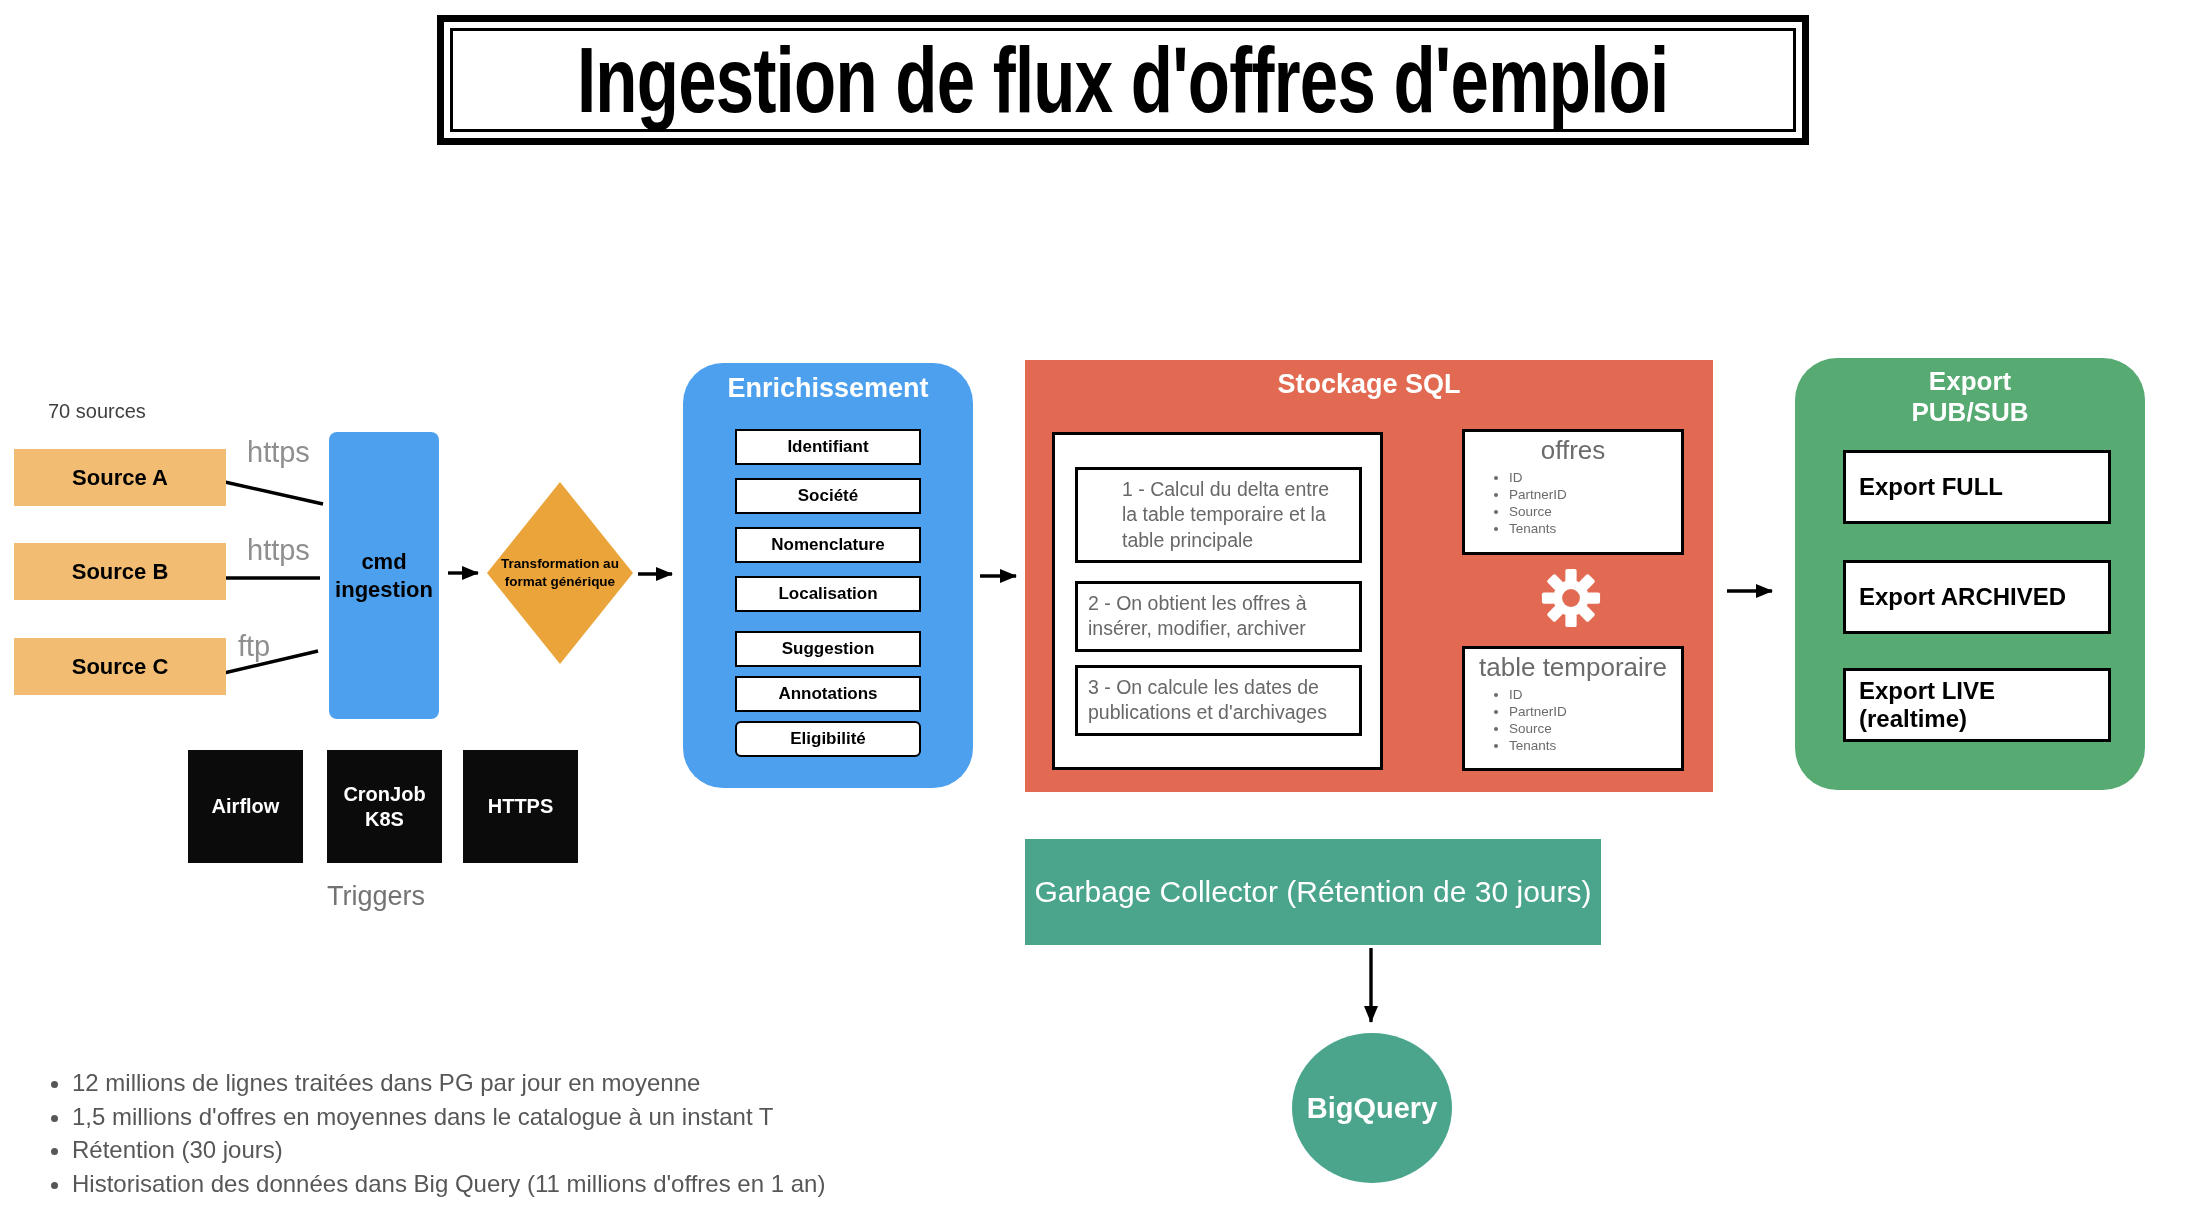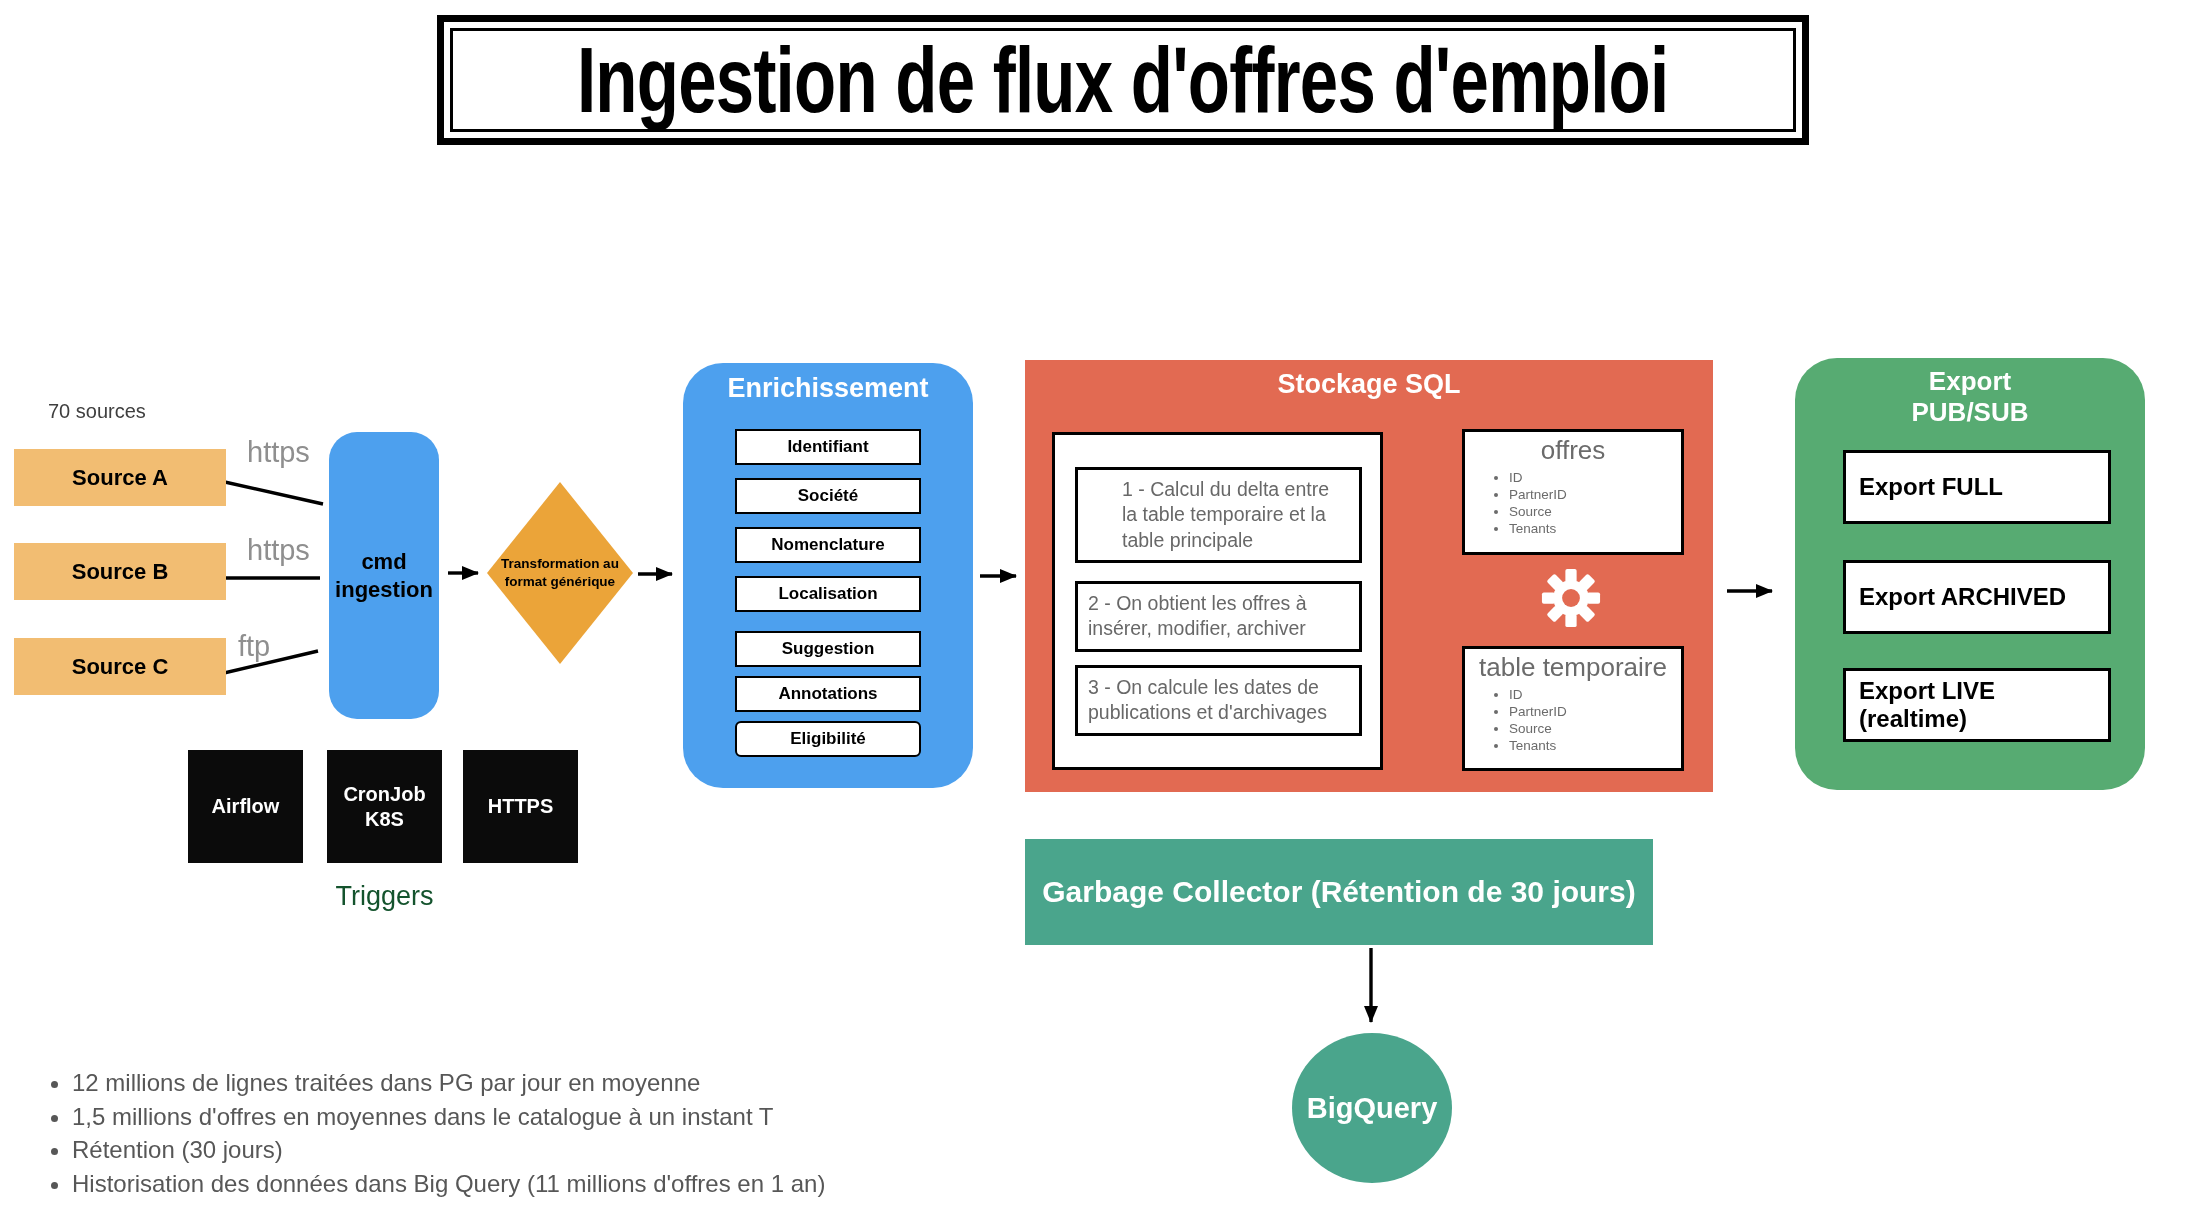--- a/index.html
+++ b/index.html
@@ -14,27 +14,27 @@
   .title-text { font-weight:bold; font-size:92px; letter-spacing:-1px; white-space:nowrap; transform:scaleX(0.75); color:#000; }
 
   
   .count-label { left:48px; top:400px; font-size:20px; color:#3f3f3f; }
   .src-box { left:14px; width:212px; height:57px; background:#F2BD72; font-weight:bold; font-size:22px; color:#000; }
   .src-a { top:449px; } .src-b { top:543px; } .src-c { top:638px; }
   .proto { font-size:29px; color:#8f8f8f; }
   .proto-0 { left:247px; top:436px; } .proto-1 { left:247px; top:534px; } .proto-2 { left:238px; top:630px; }
 
   
-  .cmd-box { left:329px; top:432px; width:110px; height:287px; border-radius:28px; background:#4DA0EE; }
+  .cmd-box { left:329px; top:432px; width:110px; height:287px; border-radius:8px; background:#4DA0EE; }
   .cmd-box span { display:block; width:104px; text-align:center; font-weight:bold; font-size:22px; line-height:1.25; color:#000; }
 
   
   .trig-box { top:750px; width:115px; height:113px; background:#0b0b0b; color:#fff; font-weight:bold; font-size:20px; text-align:center; line-height:1.25; }
   .trig-0 { left:188px; } .trig-1 { left:327px; } .trig-2 { left:463px; }
-  .trig-caption { left:327px; top:881px; width:115px; text-align:center; font-size:27px; color:#14532d; }
+  .trig-caption { left:327px; top:881px; width:115px; font-size:27px; color:#737373; }
 
   
   .diamond { left:487px; top:482px; width:146px; height:182px; background:#EBA439;
              clip-path:polygon(50% 0, 100% 50%, 50% 100%, 0 50%); }
   .diamond span { display:block; width:118px; text-align:center; font-weight:bold; font-size:13.5px; line-height:1.3; color:#000; }
 
   
   .enr-panel { left:683px; top:363px; width:290px; height:425px; border-radius:40px; background:#4DA0EE; }
   .enr-title { position:absolute; top:10px; left:0; width:100%; text-align:center; font-weight:bold; font-size:27px; color:#fff; }
   .enr-item { position:absolute; left:52px; width:186px; height:36px; background:#fff; border:2.5px solid #000; box-sizing:border-box;
@@ -56,21 +56,21 @@
   .gear { position:absolute; left:516px; top:208px; width:60px; height:60px; }
 
   
   .exp-panel { left:1795px; top:358px; width:350px; height:432px; border-radius:42px; background:#57AB72; }
   .exp-title { position:absolute; top:8px; left:0; width:100%; text-align:center; font-weight:bold; font-size:26px; line-height:1.2; color:#fff; }
   .exp-item { position:absolute; left:48px; width:268px; height:74px; background:#fff; border:3px solid #000; box-sizing:border-box;
               display:flex; align-items:center; padding-left:13px; font-weight:bold; font-size:24px; color:#000; }
   .exp-0{top:92px;} .exp-1{top:202px;} .exp-2{top:310px;}
 
   
-  .gc-bar { left:1025px; top:839px; width:628px; height:106px; background:#4AA58C; font-weight:bold; font-size:30px; color:#fff; text-align:center; }
+  .gc-bar { left:1025px; top:839px; width:576px; height:106px; background:#4AA58C; font-weight:normal; font-size:30px; color:#fff; text-align:center; }
   .bq-circle { left:1292px; top:1033px; width:160px; height:150px; border-radius:50%; background:#4AA58C; font-weight:bold; font-size:29px; color:#fff; }
 
   
   .notes { left:28px; top:1066px; width:960px; margin:0; padding-left:44px; }
   .notes li { font-size:24px; line-height:33.5px; color:#575757; }
 
   .arrows { position:absolute; left:0; top:0; width:2190px; height:1230px; pointer-events:none; }
 </style>
 </head>
 <body>

